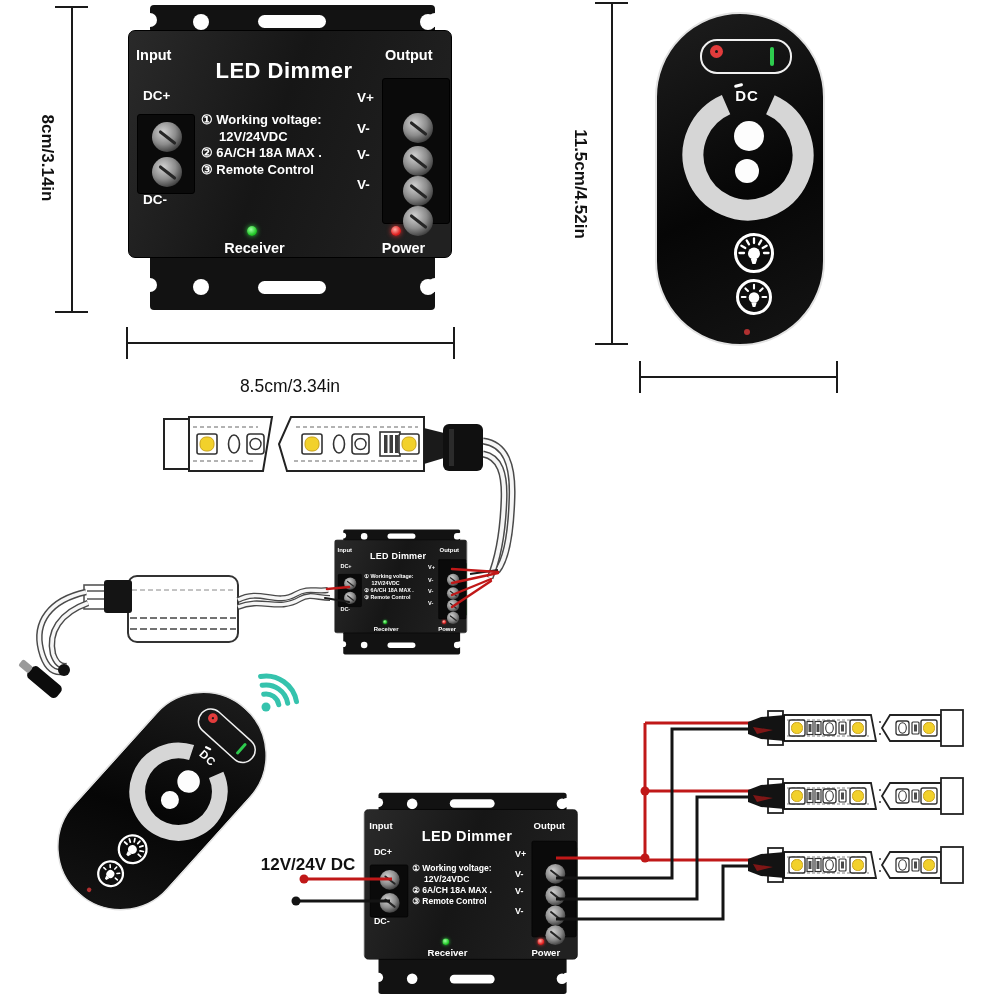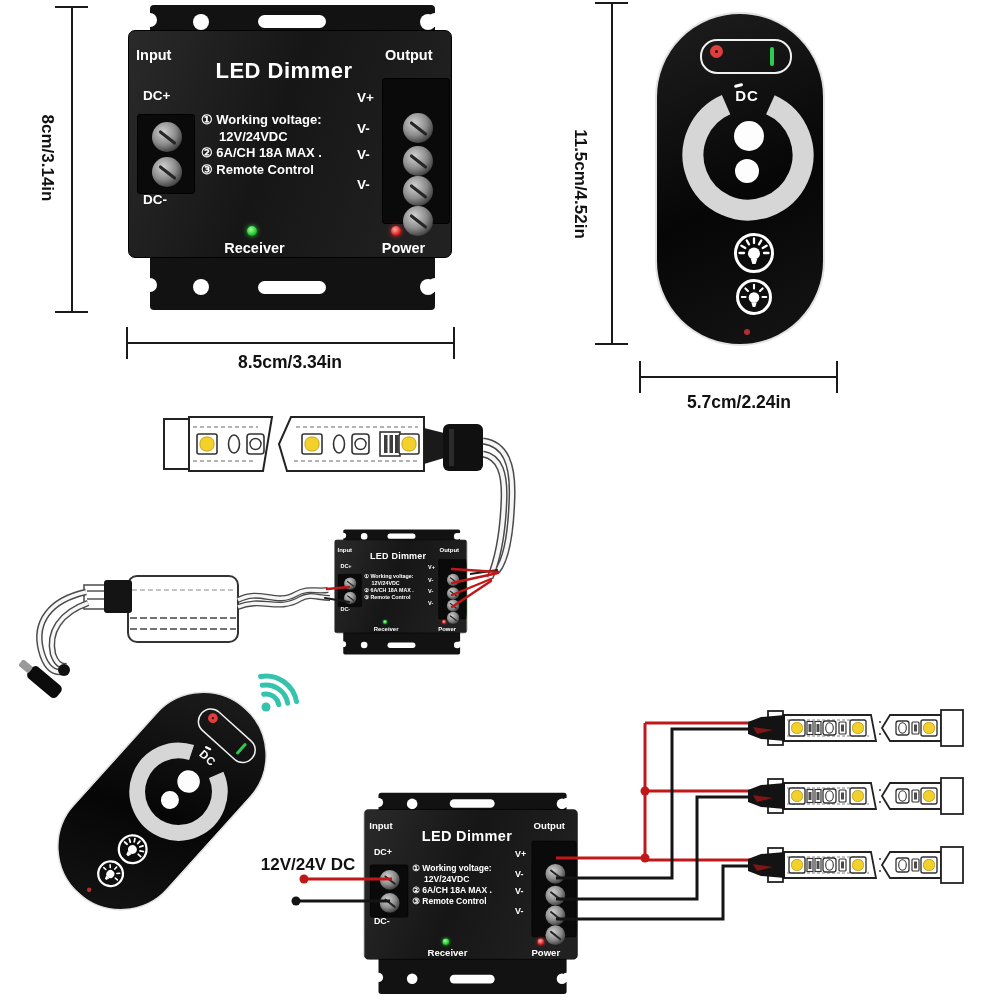--- a/index.html
+++ b/index.html
@@ -5,21 +5,21 @@
   html,body{margin:0;padding:0;background:#fff;}
   *{box-sizing:border-box;}
   .canvas{position:relative;width:1000px;height:1000px;background:#fff;overflow:hidden;
           font-family:"Liberation Sans",sans-serif;}
   .slot{position:absolute;}
 
   
   .dim{position:absolute;background:#1a1a1a;}
   .vlabel{position:absolute;transform:translate(-50%,-50%) rotate(90deg);white-space:nowrap;
           font-weight:bold;font-size:17px;color:#111;}
-  .hlabel{position:absolute;text-align:center;font-weight:bold;font-size:17.5px;color:#111;}
+  .hlabel{position:absolute;text-align:center;font-weight:normal;font-size:17.5px;color:#111;margin-top:24px;}
 
   
   .dimmer{position:relative;width:330px;height:312px;transform-origin:top left;}
   .d-flange{position:absolute;left:25px;width:285px;background:#121212;border-radius:4px;}
   .d-top{top:1px;height:28px;}
   .d-bot{top:250px;height:56px;}
   .d-hole{position:absolute;width:16px;height:16px;border-radius:50%;background:#fff;}
   .d-top .d-hole{top:9px;} .d-bot .d-hole{top:25px;}
   .d-slot{position:absolute;left:108px;width:68px;height:13px;border-radius:7px;background:#fff;}
   .d-top .d-slot{top:10px;} .d-bot .d-slot{top:27px;}
@@ -102,21 +102,20 @@
   <div class="dim" style="left:453px;top:327px;width:2px;height:32px"></div>
   <div class="hlabel" style="left:155px;top:352px;width:270px">8.5cm/3.34in</div>
 
   <div class="dim" style="left:611px;top:3px;width:2px;height:342px"></div>
   <div class="dim" style="left:595px;top:2px;width:33px;height:2px"></div>
   <div class="dim" style="left:595px;top:343px;width:33px;height:2px"></div>
   <div class="vlabel" style="left:580px;top:184px">11.5cm/4.52in</div>
   <div class="dim" style="left:640px;top:376px;width:198px;height:2px"></div>
   <div class="dim" style="left:639px;top:361px;width:2px;height:32px"></div>
   <div class="dim" style="left:836px;top:361px;width:2px;height:32px"></div>
-  <div class="hlabel" style="left:640px;top:392px;width:198px">5.7cm/2.24in</div>
 
   <div class="slot slot-dim" id="slot-dimmer-top" style="left:125px;top:4px">
   <div class="dimmer">
     <div class="d-flange d-top">
       <span class="d-notch n-l"></span>
       <span class="d-notch n-r"></span>
       <span class="d-hole" style="left:43px"></span>
       <span class="d-slot"></span>
       <span class="d-hole" style="left:270px"></span>
     </div>

